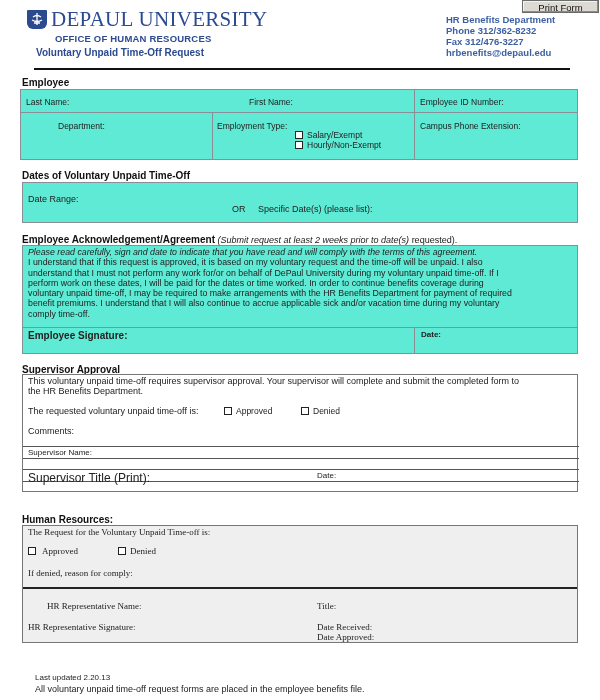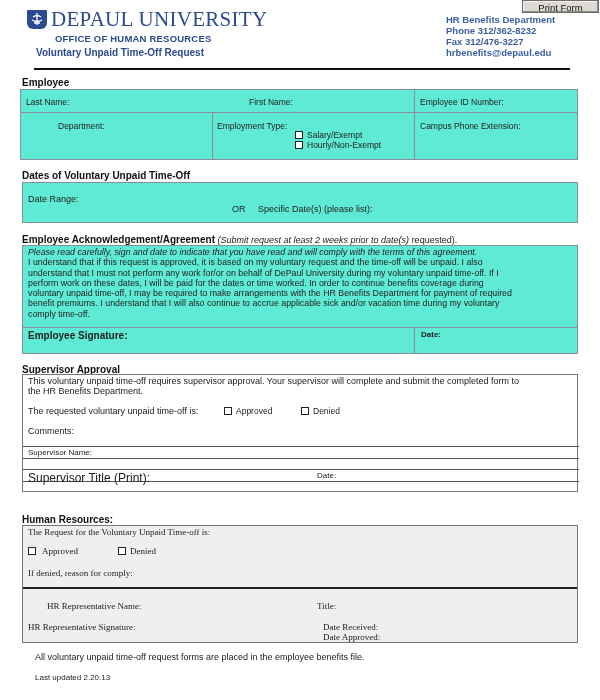--- a/index.html
+++ b/index.html
@@ -131,20 +131,20 @@
 <div class="abs sec-title" style="left:22px;top:514px;">Human Resources:</div>
 <div class="abs gbox" style="left:22px;top:525px;width:556px;height:118px;font-family:Liberation Serif, serif;">
   <div class="cell" style="left:5px;top:1px;font-size:9px;">The Request for the Voluntary Unpaid Time-off is:</div>
   <div class="cell" style="left:5px;top:20px;font-size:9px;"><span class="chk" style="margin-right:6px;"></span><span>Approved</span></div>
   <div class="cell" style="left:95px;top:20px;font-size:9px;"><span class="chk"></span><span>Denied</span></div>
   <div class="cell" style="left:5px;top:42px;font-size:9px;">If denied, reason for comply:</div>
   <div class="blk" style="left:0;top:61px;width:554px;height:2px;background:#222;"></div>
   <div class="cell" style="left:5px;top:75px;font-size:9px;padding-left:19px;">HR Representative Name:</div>
   <div class="cell" style="left:294px;top:75px;font-size:9px;">Title:</div>
   <div class="cell" style="left:5px;top:96px;font-size:9px;">HR Representative Signature:</div>
-  <div class="cell" style="left:300px;top:96px;font-size:9px;line-height:10px;">
+  <div class="cell" style="left:294px;top:96px;font-size:9px;line-height:10px;">
     <div>Date Received:</div>
     <div>Date Approved:</div>
   </div>
 </div>
 
-<div class="abs" style="left:35px;top:652px;font-size:9px;color:#222;">All voluntary unpaid time-off request forms are placed in the employee benefits file.</div>
+<div class="abs" style="left:35px;top:684px;font-size:9px;color:#222;">All voluntary unpaid time-off request forms are placed in the employee benefits file.</div>
 <div class="abs" style="left:35px;top:673px;font-size:8px;color:#222;">Last updated 2.20.13</div>
 
 </body></html>

